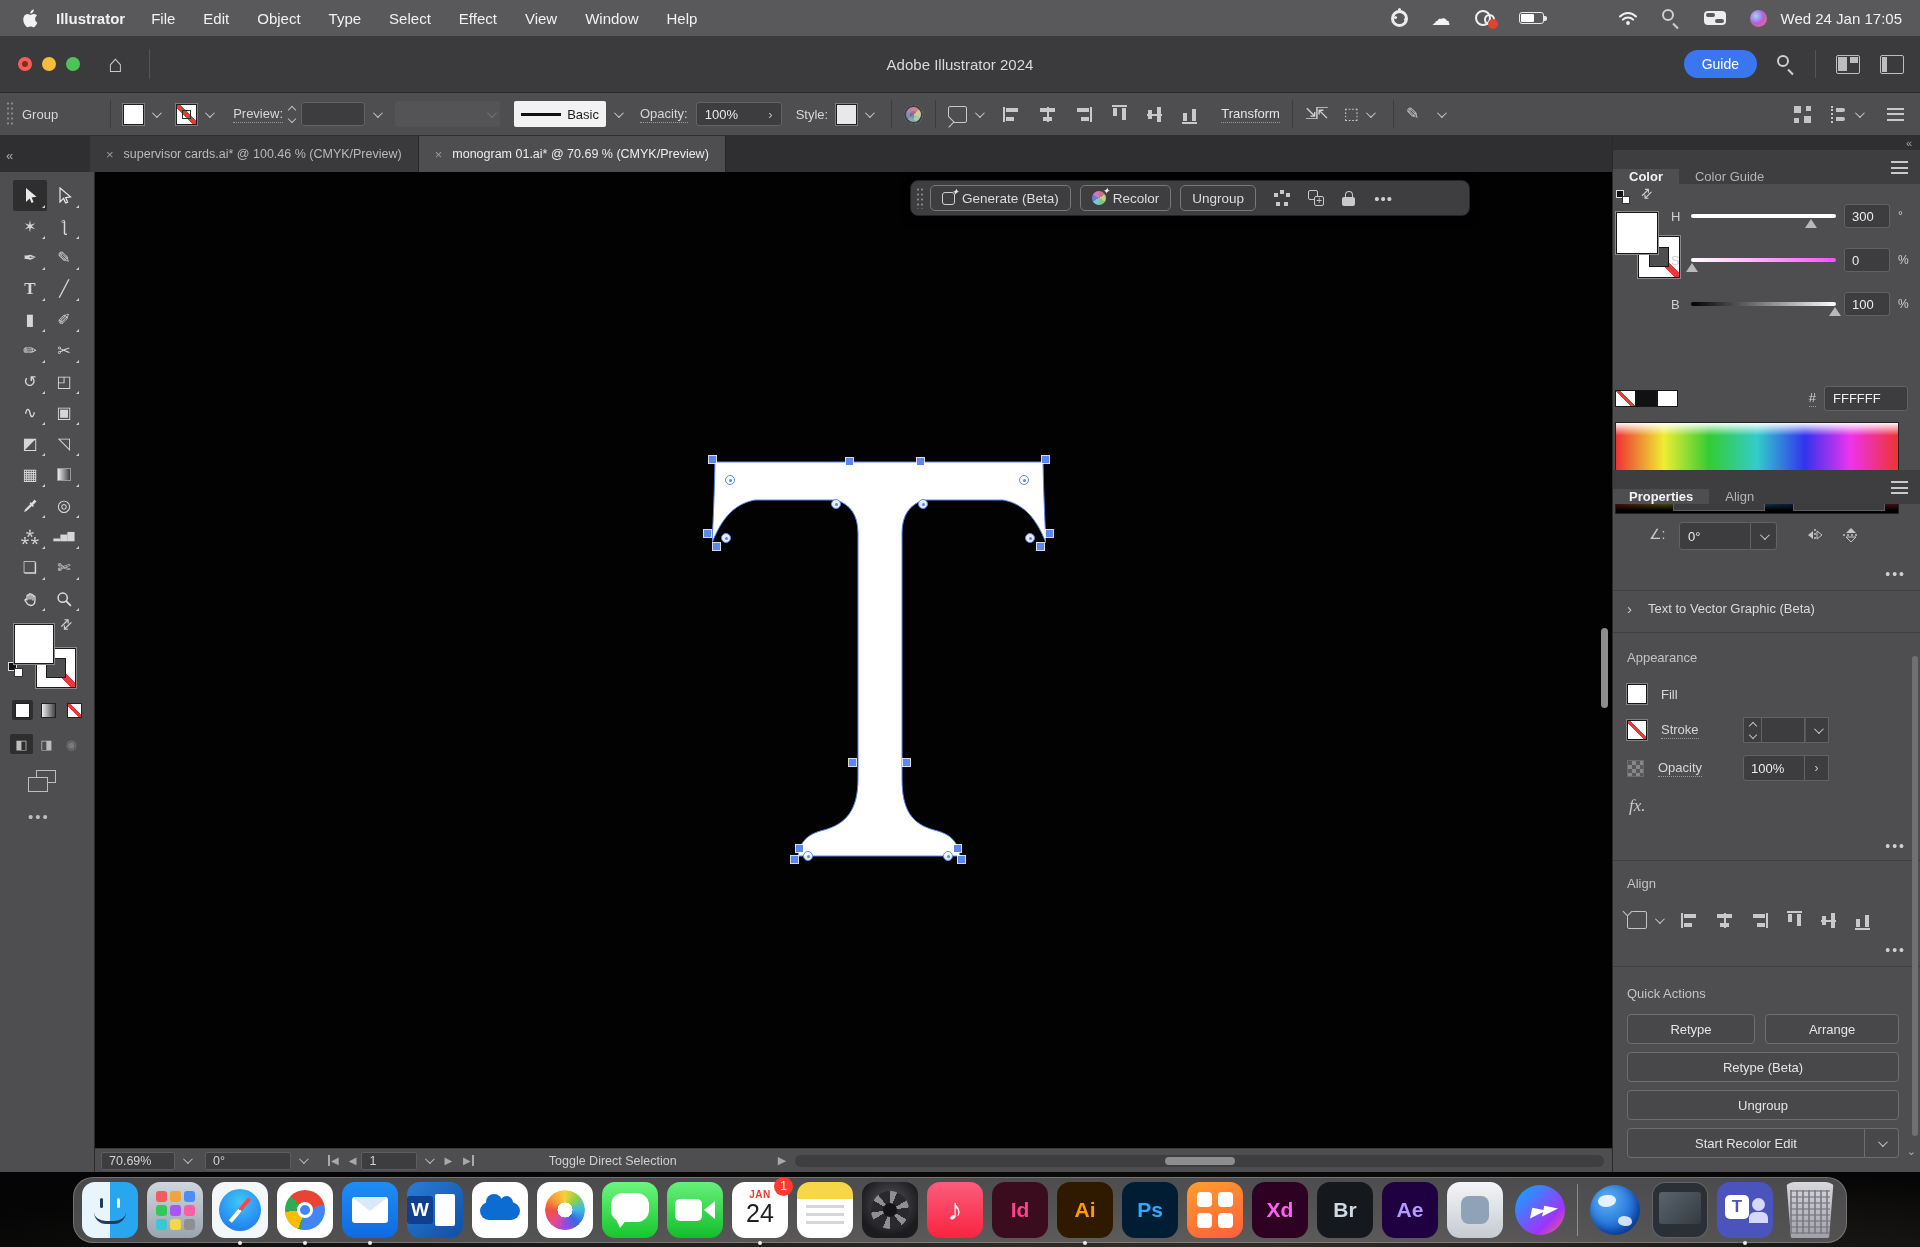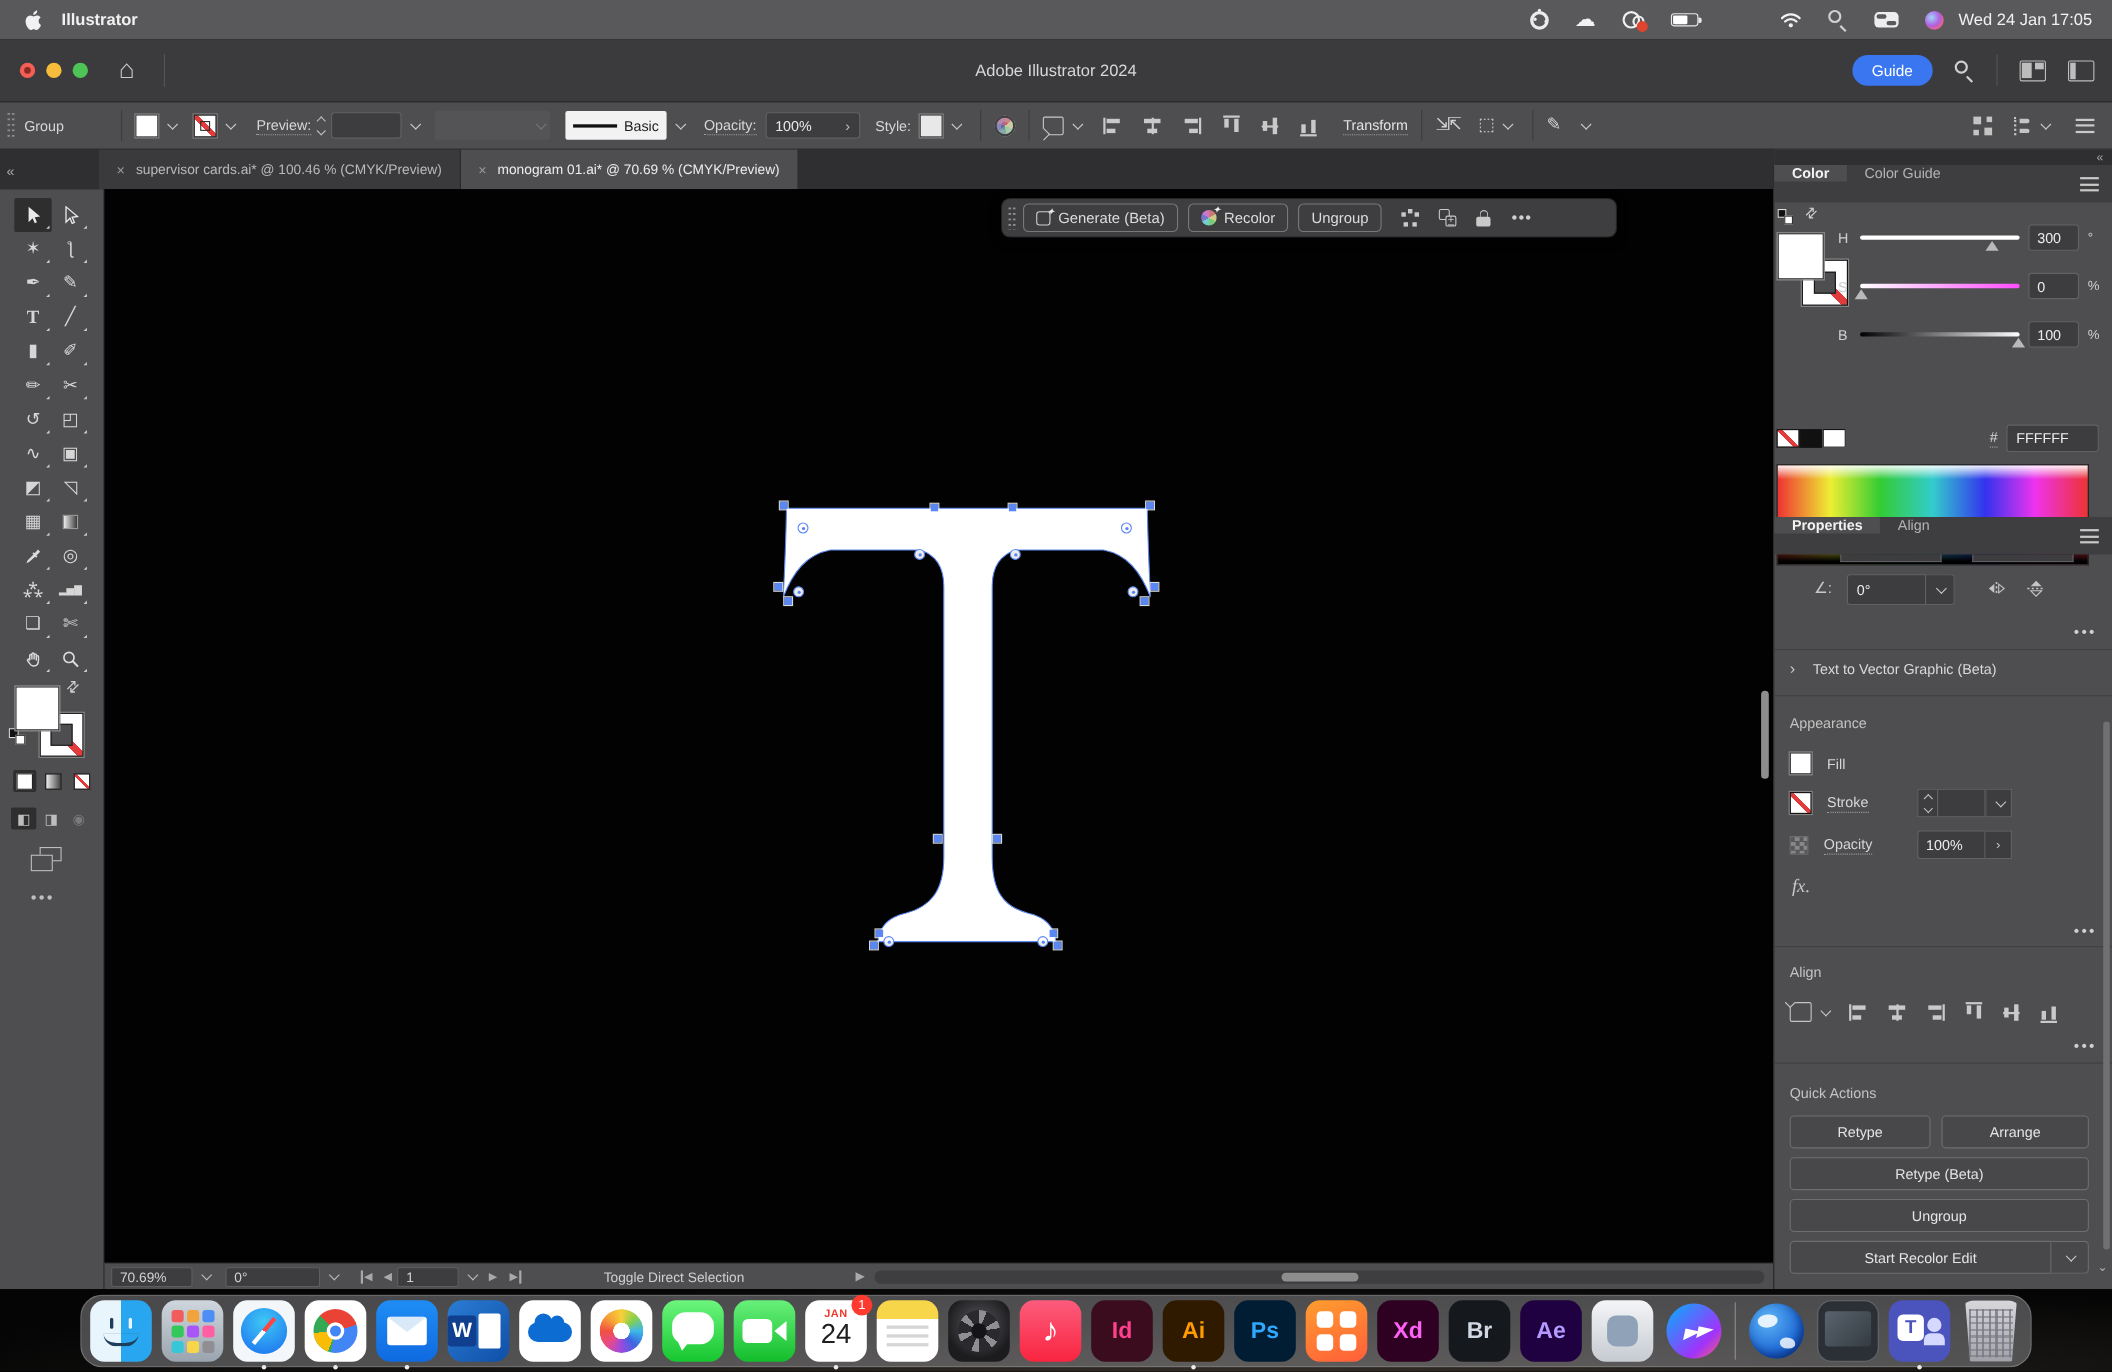--- a/index.html
+++ b/index.html
@@ -177,21 +177,21 @@
   .sb-chev { width:7px; height:7px; border-right:1.4px solid #bdbdbd; border-bottom:1.4px solid #bdbdbd; transform:rotate(45deg) translateY(-2px); }
   .navt { color:#a9a9a9; font-size:10px; margin:0 5px; }
   .navbar { border-left:2px solid #a9a9a9; padding-left:1px; }
   #hscroll { position:relative; flex:1; height:12px; margin:0 8px 0 4px; background:#3e3e40; border-radius:6px; }
   #hscroll i { position:absolute; left:370px; top:2px; width:70px; height:8px; background:#8d8d8d; border-radius:4px; }
 
   
   #rpanel { position:absolute; left:1612px; top:136px; width:308px; height:1036px; background:#4e4e50; border-left:1px solid #2a2a2a; color:#d6d6d6; font-size:13px; }
   #rpanel .topstrip { position:absolute; left:0; top:0; width:100%; height:14px; background:#2f2f31; }
   #rpanel .topstrip span { position:absolute; right:8px; top:1px; color:#a8a8a8; font-size:11px; }
-  .ptabs { position:absolute; left:0; width:100%; height:34px; background:#3e3e40; display:flex; align-items:flex-start; }
+  .ptabs { position:absolute; left:0; width:100%; height:34px; background:#3e3e40; display:flex; align-items:flex-end; }
   .ptab { display:flex; align-items:center; padding:0 16px; color:#b3b3b3; }
   .ptab.active { background:#4e4e50; color:#f2f2f2; font-weight:bold; }
   .ptabs .burger { position:absolute; right:12px; top:11px; }
   
   #colorbody { position:absolute; left:0; top:48px; width:100%; height:290px; }
   .slider-row { position:absolute; left:58px; right:10px; height:20px; display:flex; align-items:center; gap:8px; }
   .slider-row .lab { width:12px; color:#cfcfcf; }
   .track { position:relative; flex:1; height:4px; border-radius:2px; }
   .track .thumb { position:absolute; top:5px; width:0; height:0; border-left:6px solid transparent; border-right:6px solid transparent; border-bottom:9px solid #b9b9b9; transform:translateX(-6px); }
   .track.h { background:#fff; }
@@ -347,20 +347,21 @@
 
 <div id="screen">
 
   <div id="menubar">
     <span class="apple">
       <svg width="16" height="19" viewBox="0 0 16 19">
           <path fill="#f1f1f1" d="M13.1 10.1c0-2.2 1.8-3.2 1.9-3.3-1-1.5-2.6-1.7-3.2-1.7-1.4-.1-2.7.8-3.3.8-.7 0-1.8-.8-2.9-.8C4.1 5.1 2.7 6 2 7.4.5 10.1 1.6 14 3.1 16.1c.7 1 1.6 2.2 2.7 2.1 1.1 0 1.5-.7 2.8-.7s1.7.7 2.9.7 1.9-1 2.6-2.1c.8-1.2 1.2-2.4 1.2-2.4s-2.2-.9-2.2-3.6zM10.9 3.3c.6-.7 1-1.8.9-2.8-.9 0-2 .6-2.6 1.4-.6.6-1.1 1.7-.9 2.7 1 0 2-.6 2.6-1.3z"></path>
         </svg>
     </span>
     <span class="appname">Illustrator</span>
+    <span id="menu-items"><span class="mitem">File</span><span class="mitem">Edit</span><span class="mitem">Object</span><span class="mitem">Type</span><span class="mitem">Select</span><span class="mitem">Effect</span><span class="mitem">View</span><span class="mitem">Window</span><span class="mitem">Help</span></span>
     <span class="spacer"></span>
     <span class="sticons">
       <span class="ring-ic">
           <i></i>
         </span>
       <span class="cloud-ic">☁</span>
       <span class="cc-ic">
           <b></b>
           <u></u>
           <s></s>

